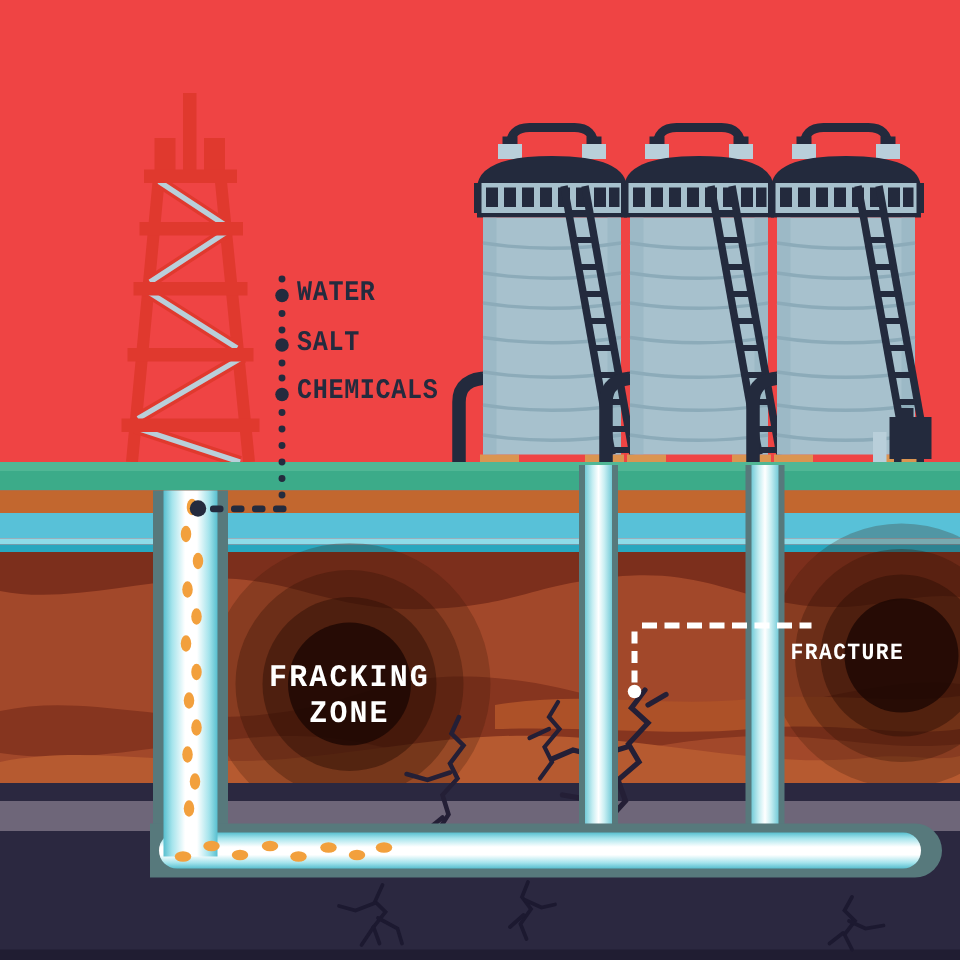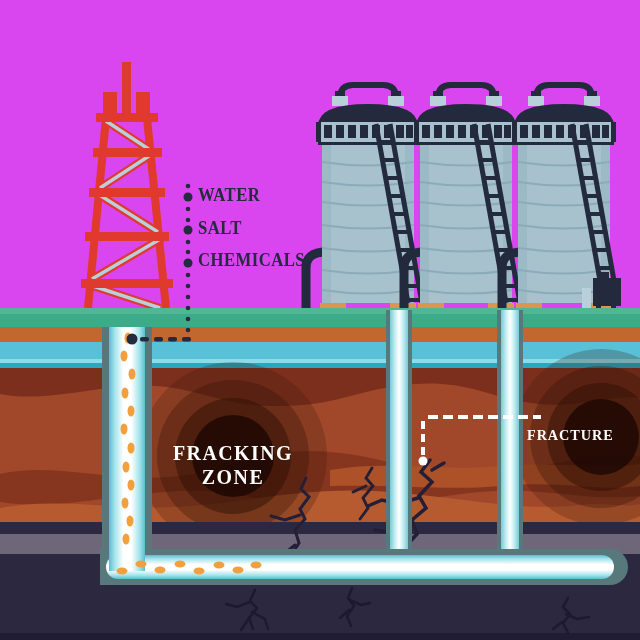--- a/index.html
+++ b/index.html
@@ -1,18 +1,18 @@
 <!DOCTYPE html>
 <html><head>
 <meta charset="utf-8">
 <style>
   html,body{margin:0;padding:0;background:#ffffff;}
   .canvas{
     position:relative;width:640px;height:640px;overflow:hidden;
-    background:#d946ef;font-family:Liberation Serif, serif;
+    background:#ef4444;font-family:Liberation Mono, monospace;
   }
   .scene-svg{position:absolute;left:0;top:0;width:640px;height:640px;}
   .lbl{
     position:absolute;font-weight:800;color:#242b3e;font-size:19px;
     letter-spacing:.5px;white-space:nowrap;
     transform:scaleX(.88);transform-origin:left top;
   }
   .lbl-water{left:198px;top:184px;}
   .lbl-salt{left:198px;top:217px;}
   .lbl-chems{left:198px;top:249px;}

